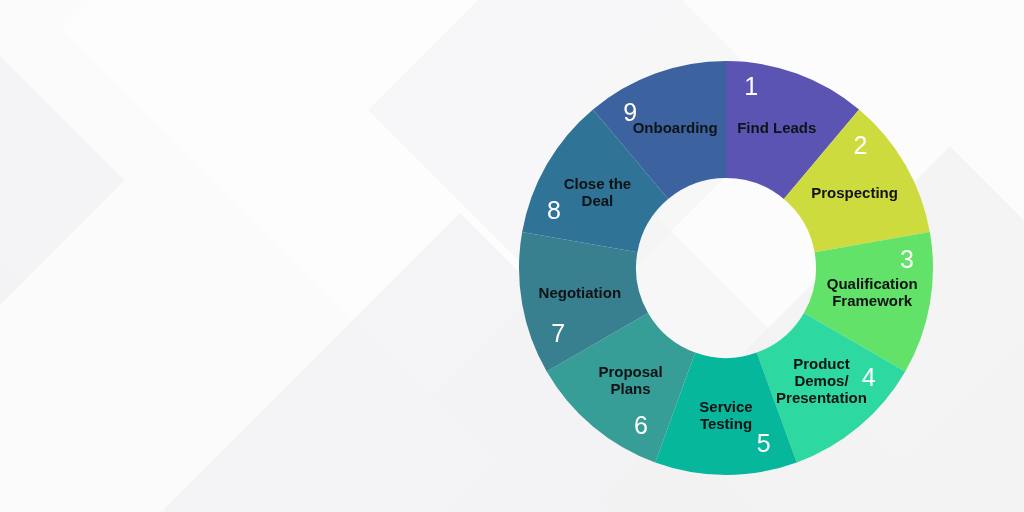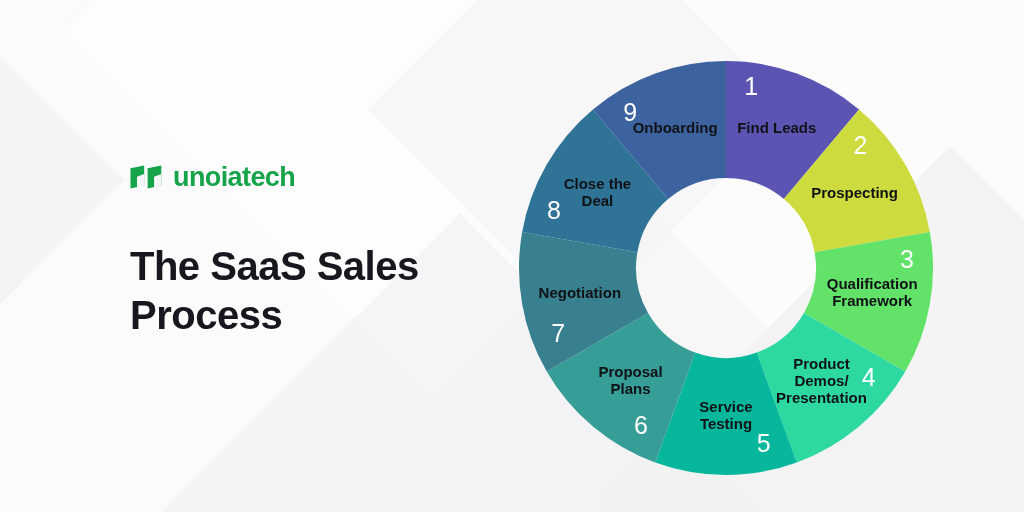--- a/index.html
+++ b/index.html
@@ -56,39 +56,20 @@
 
   <div class="facet f1"></div>
   <div class="facet f2"></div>
   <div class="facet f3"></div>
   <div class="facet f4"></div>
   <div class="facet f5"></div>
   <div class="facet f6"></div>
   <div class="facet f7"></div>
   <div class="facet f8"></div>
 
-  <div id="left">
-
-    <div id="logo-row">
-      <svg id="logo-mark" viewBox="0 0 34 24">
-        <path d="M0.5 3.2 L14.2 0.4 L14.2 20.6 L0.5 23.4 Z" fill="#16a34a"></path>
-        <path d="M0.5 3.2 L14.2 0.4 L14.2 9.5 L0.5 12.3 Z" fill="#ffffff" opacity="0"></path>
-        <path d="M7.0 11.8 L14.2 9.0 L14.2 20.6 L7.0 23.4 Z" fill="#f7f7f8"></path>
-        <path d="M17.6 3.2 L31.3 0.4 L31.3 20.6 L17.6 23.4 Z" fill="#16a34a"></path>
-        <path d="M24.1 11.8 L31.3 9.0 L31.3 20.6 L24.1 23.4 Z" fill="#f7f7f8"></path>
-      </svg>
-      <div id="logo-word">unoiatech</div>
-    </div>
-
-    <h1 id="headline">
-      <span>The SaaS Sales</span><br>
-      <span>Process</span>
-    </h1>
-
-  </div>
 
   <div id="donut-wrap">
     <svg id="donut" viewBox="0 0 460 460">
       <g id="segments">
           <path d="M 230 21 A 207 207 0 0 1 363.0570352051136 69.42880027437155 L 287.85088487178854 159.05600011929198 A 90 90 0 0 0 230 138 Z" fill="#5b54b3"></path>
           <path d="M 363.0570352051136 69.42880027437155 A 207 207 0 0 1 433.8552048735271 192.05482722294542 L 318.6326977710987 212.37166400997626 A 90 90 0 0 0 287.85088487178854 159.05600011929198 Z" fill="#cedb3e"></path>
           <path d="M 433.8552048735271 192.05482722294542 A 207 207 0 0 1 409.2672585833788 331.5 L 307.9422863405995 273 A 90 90 0 0 0 318.6326977710987 212.37166400997626 Z" fill="#62e268"></path>
           <path d="M 409.2672585833788 331.5 A 207 207 0 0 1 300.79816966841344 422.516372502683 L 260.7818128993102 312.57233587073176 A 90 90 0 0 0 307.9422863405995 273 Z" fill="#2ed9a1"></path>
           <path d="M 300.79816966841344 422.516372502683 A 207 207 0 0 1 159.20183033158656 422.51637250268305 L 199.21818710068982 312.57233587073176 A 90 90 0 0 0 260.7818128993102 312.57233587073176 Z" fill="#06b79c"></path>
           <path d="M 159.20183033158656 422.51637250268305 A 207 207 0 0 1 50.732741416621195 331.5 L 152.05771365940052 273 A 90 90 0 0 0 199.21818710068982 312.57233587073176 Z" fill="#379d97"></path>

